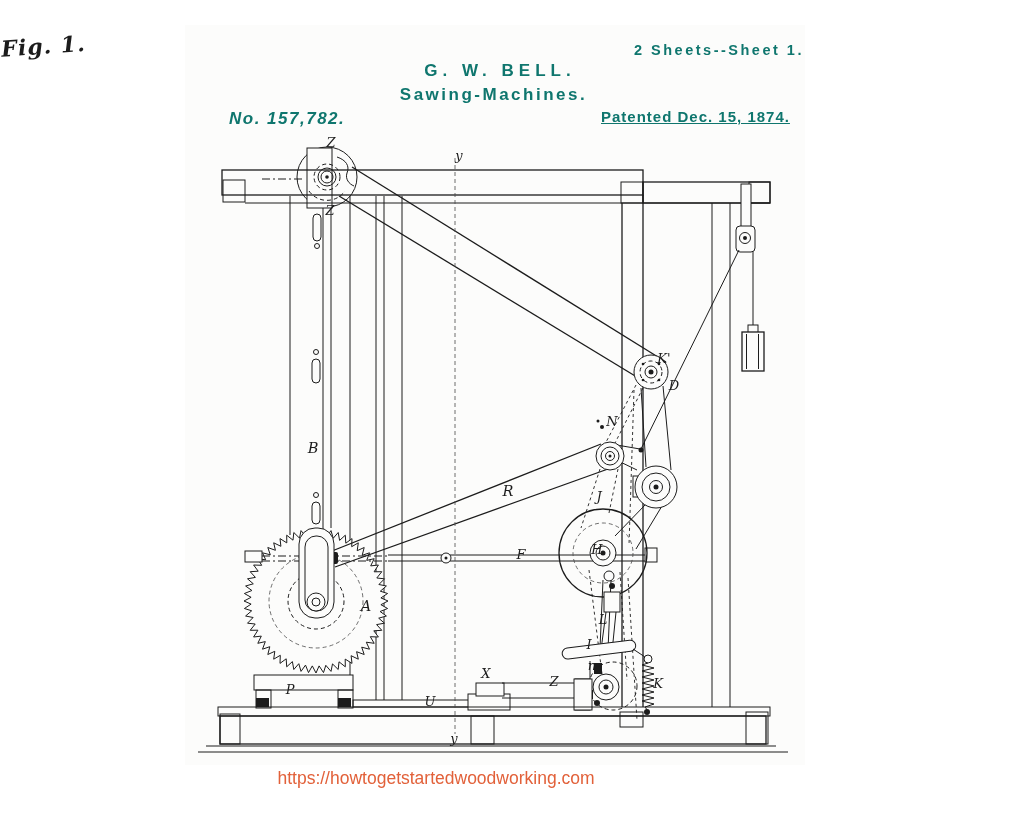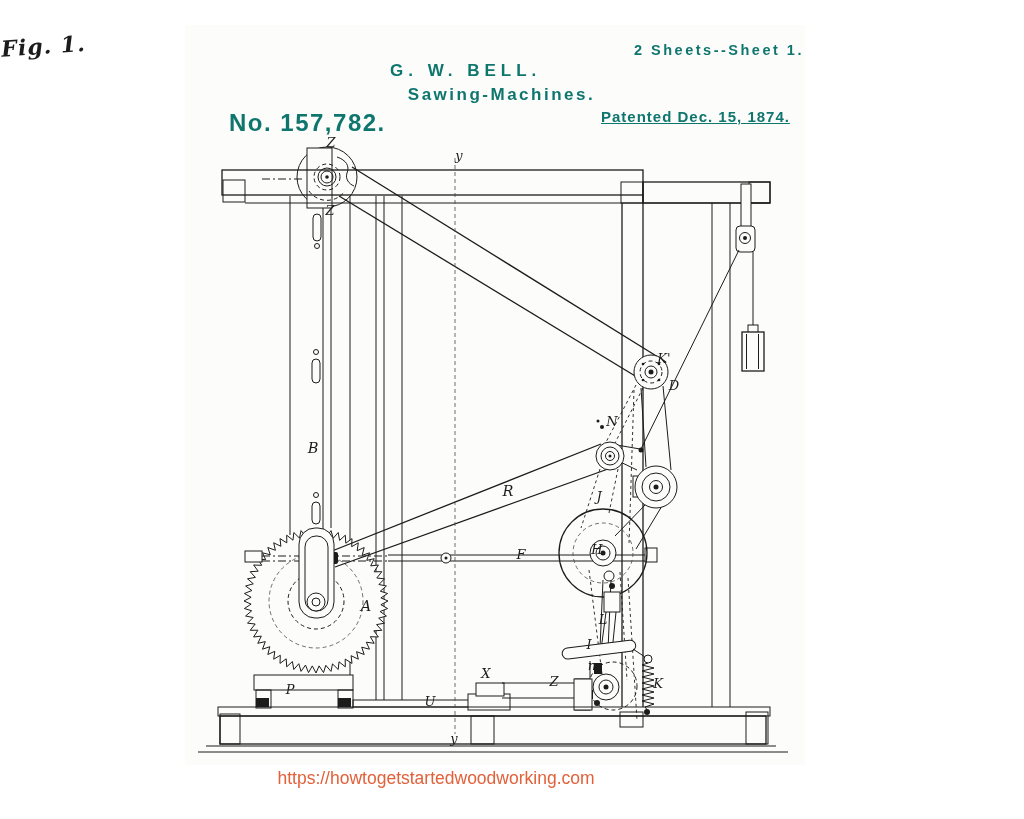--- a/index.html
+++ b/index.html
@@ -2,23 +2,23 @@
 <html style="--ink: #1c1c1c; --url-color: #e2613a; --paper: #fcfcfb;"><head>
 <meta charset="utf-8">
 <style>
   html,body{margin:0;padding:0;background:#fff;}
   #page{position:relative;width:1024px;height:819px;background:#ffffff;overflow:hidden;
         font-family:"Liberation Sans",sans-serif;}
   #scan{position:absolute;left:185px;top:25px;width:620px;height:740px;background:var(--paper,#fcfcfb);}
   svg{position:absolute;left:0;top:0;}
   .hdr{position:absolute;color:#0f766e;font-weight:bold;white-space:nowrap;}
   .sheet-info{left:634px;top:42px;font-size:14.5px;letter-spacing:2.5px;}
-  .inventor{left:390px;top:61px;width:220px;text-align:left;font-size:17px;letter-spacing:5px;}
-  .title{left:364px;top:85px;width:275px;text-align:center;font-size:17px;letter-spacing:2.5px;}
-  .patno{left:229px;top:109px;font-size:24px;letter-spacing:1.5px;}
+  .inventor{left:390px;top:61px;width:220px;text-align:center;font-size:17px;letter-spacing:5px;}
+  .title{left:356px;top:85px;width:275px;text-align:center;font-size:17px;letter-spacing:2.5px;}
+  .patno{left:229px;top:109px;font-size:17px;letter-spacing:1.5px;font-style:italic;}
   .patdate{left:601px;top:108px;font-size:15px;letter-spacing:1px;text-decoration:underline;}
   .figlbl{left:486px;top:120px;font-size:22px;font-weight:bold;font-style:italic;
           font-family:"DejaVu Serif",serif;letter-spacing:1px;transform:rotate(-4deg);color:#1c1c1c;}
   .url{position:absolute;left:0;top:768px;width:872px;text-align:center;font-size:17.5px;
        color:var(--url-color,#e2613a);text-decoration:none;cursor:pointer;}
   
   .ln{stroke:var(--ink,#1c1c1c);stroke-width:1;fill:none;}
   .ln12{stroke-width:1.3;}
   .fillpaper{fill:var(--paper,#fcfcfb);}
   .dk{fill:var(--ink,#1c1c1c);stroke:none;}

